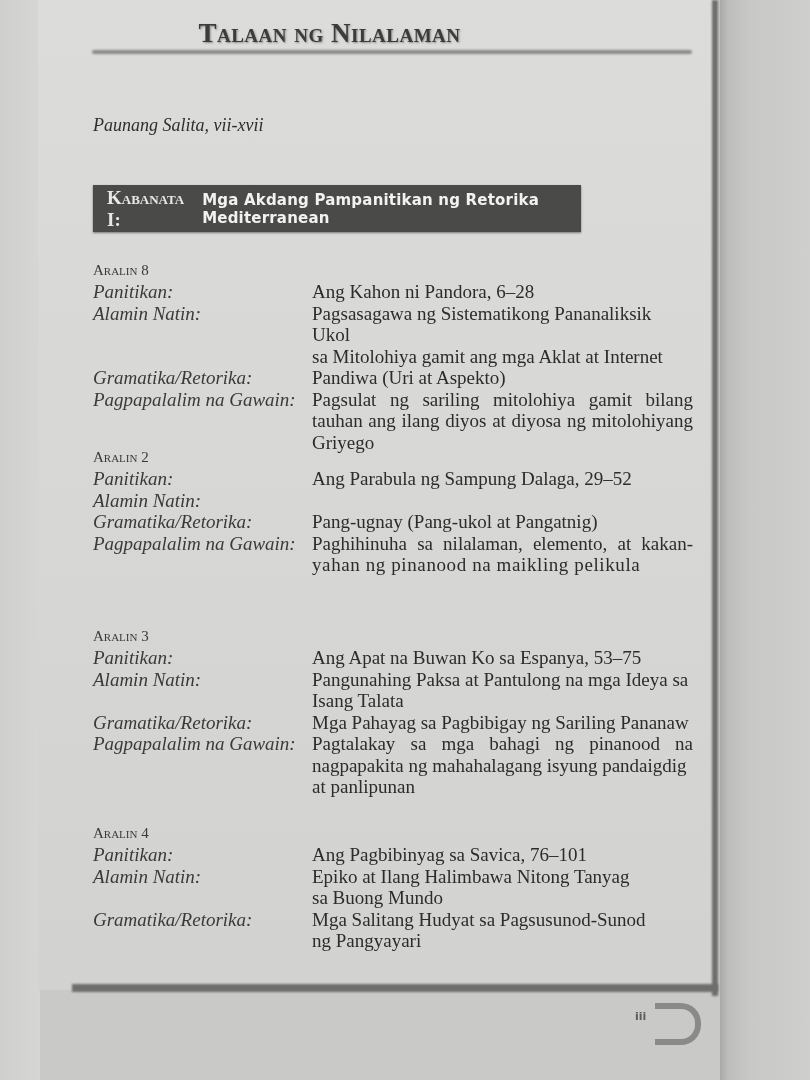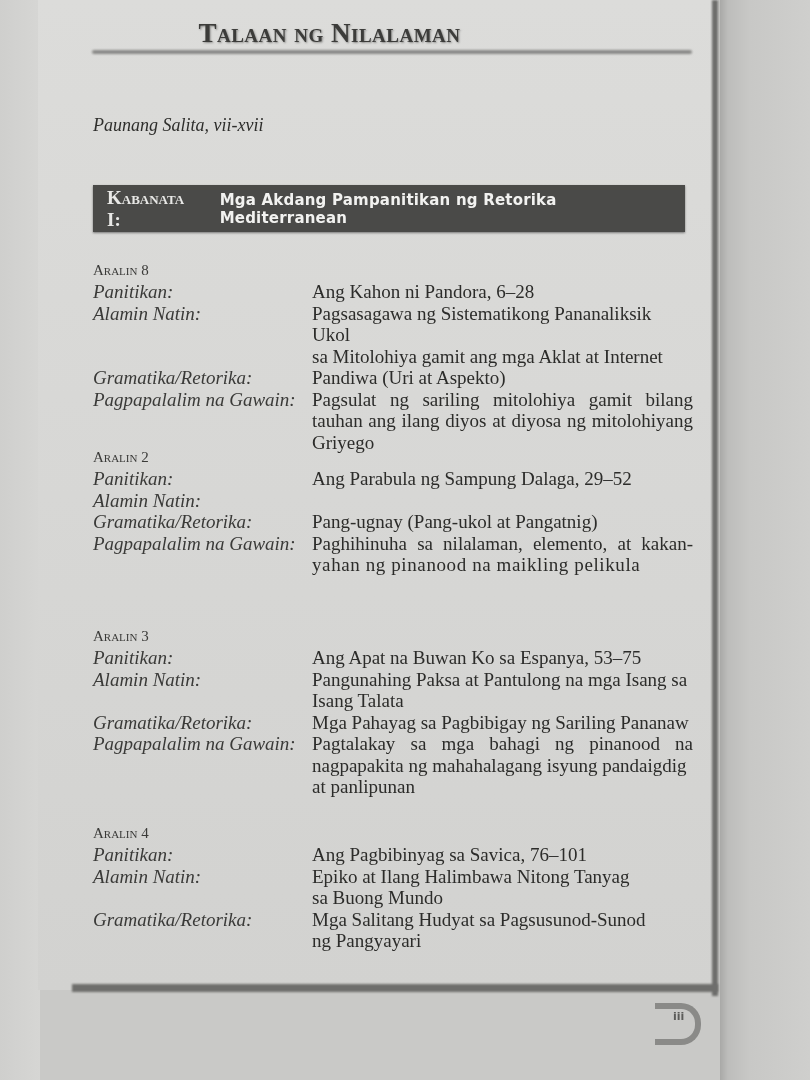--- a/index.html
+++ b/index.html
@@ -35,21 +35,21 @@
   }
   .title-rule {
     position:absolute; left:92px; top:50px; width:600px; height:4px;
     background:#8a8a88; filter:blur(1.2px); border-radius:2px;
   }
   .preface {
     position:absolute; left:93px; top:115px;
     font-size:18px; font-style:italic; color:#2e2e2c;
   }
   .chapter-bar {
-    position:absolute; left:93px; top:185px; width:592px; height:47px;
+    position:absolute; left:93px; top:185px; width:488px; height:47px;
     background:#4a4a48; display:flex; align-items:center;
     box-shadow:0 1px 2px #777;
   }
   .chapter-label {
     margin-left:14px; color:#e8e8e6; font-size:19px; font-weight:bold;
     font-variant:small-caps;
   }
   .chapter-title {
     margin-left:18px; color:#f2f2f0; font-size:15px; font-weight:bold;
     font-family:"DejaVu Sans", sans-serif; letter-spacing:0.2px;
@@ -60,21 +60,21 @@
   }
   .row { display:flex; font-size:19px; line-height:21.5px; color:#2c2c2a; }
   .row .lbl { width:219px; flex:none; font-style:italic; color:#3a3a38; white-space:nowrap; }
   .row .val { flex:1; }
   .page-num-arc {
     position:absolute; left:655px; top:1003px; width:40px; height:30px;
     border:6px solid #8a8a88; border-left:none; border-radius:0 20px 20px 0;
     filter:blur(0.6px);
   }
   .page-num {
-    position:absolute; left:673px; top:1010px; font-size:11px; color:#5c5c5a;
+    position:absolute; left:635px; top:1010px; font-size:11px; color:#5c5c5a;
     font-family:"DejaVu Sans", sans-serif; font-weight:bold;
   }
 </style>
 </head>
 <body>
 
 <div class="bg-left"></div>
 <div class="bg-right"></div>
 <div class="page"></div>
 <div class="frame-right"></div>
@@ -141,21 +141,21 @@
 
 <div class="lesson" style="top:626px;">
   <div class="lesson-head">Aralin 3</div>
   <div class="row">
     <span class="lbl">Panitikan:</span>
     <span class="val">Ang Apat na Buwan Ko sa Espanya, 53–75</span>
   </div>
   <div class="row">
     <span class="lbl">Alamin Natin:</span>
     <span class="val">
-      <div>Pangunahing Paksa at Pantulong na mga Isang sa</div>
+      <div>Pangunahing Paksa at Pantulong na mga Ideya sa</div>
       <div>Isang Talata</div>
     </span>
   </div>
   <div class="row">
     <span class="lbl">Gramatika/Retorika:</span>
     <span class="val">Mga Pahayag sa Pagbibigay ng Sariling Pananaw</span>
   </div>
   <div class="row">
     <span class="lbl">Pagpapalalim na Gawain:</span>
     <span class="val">

